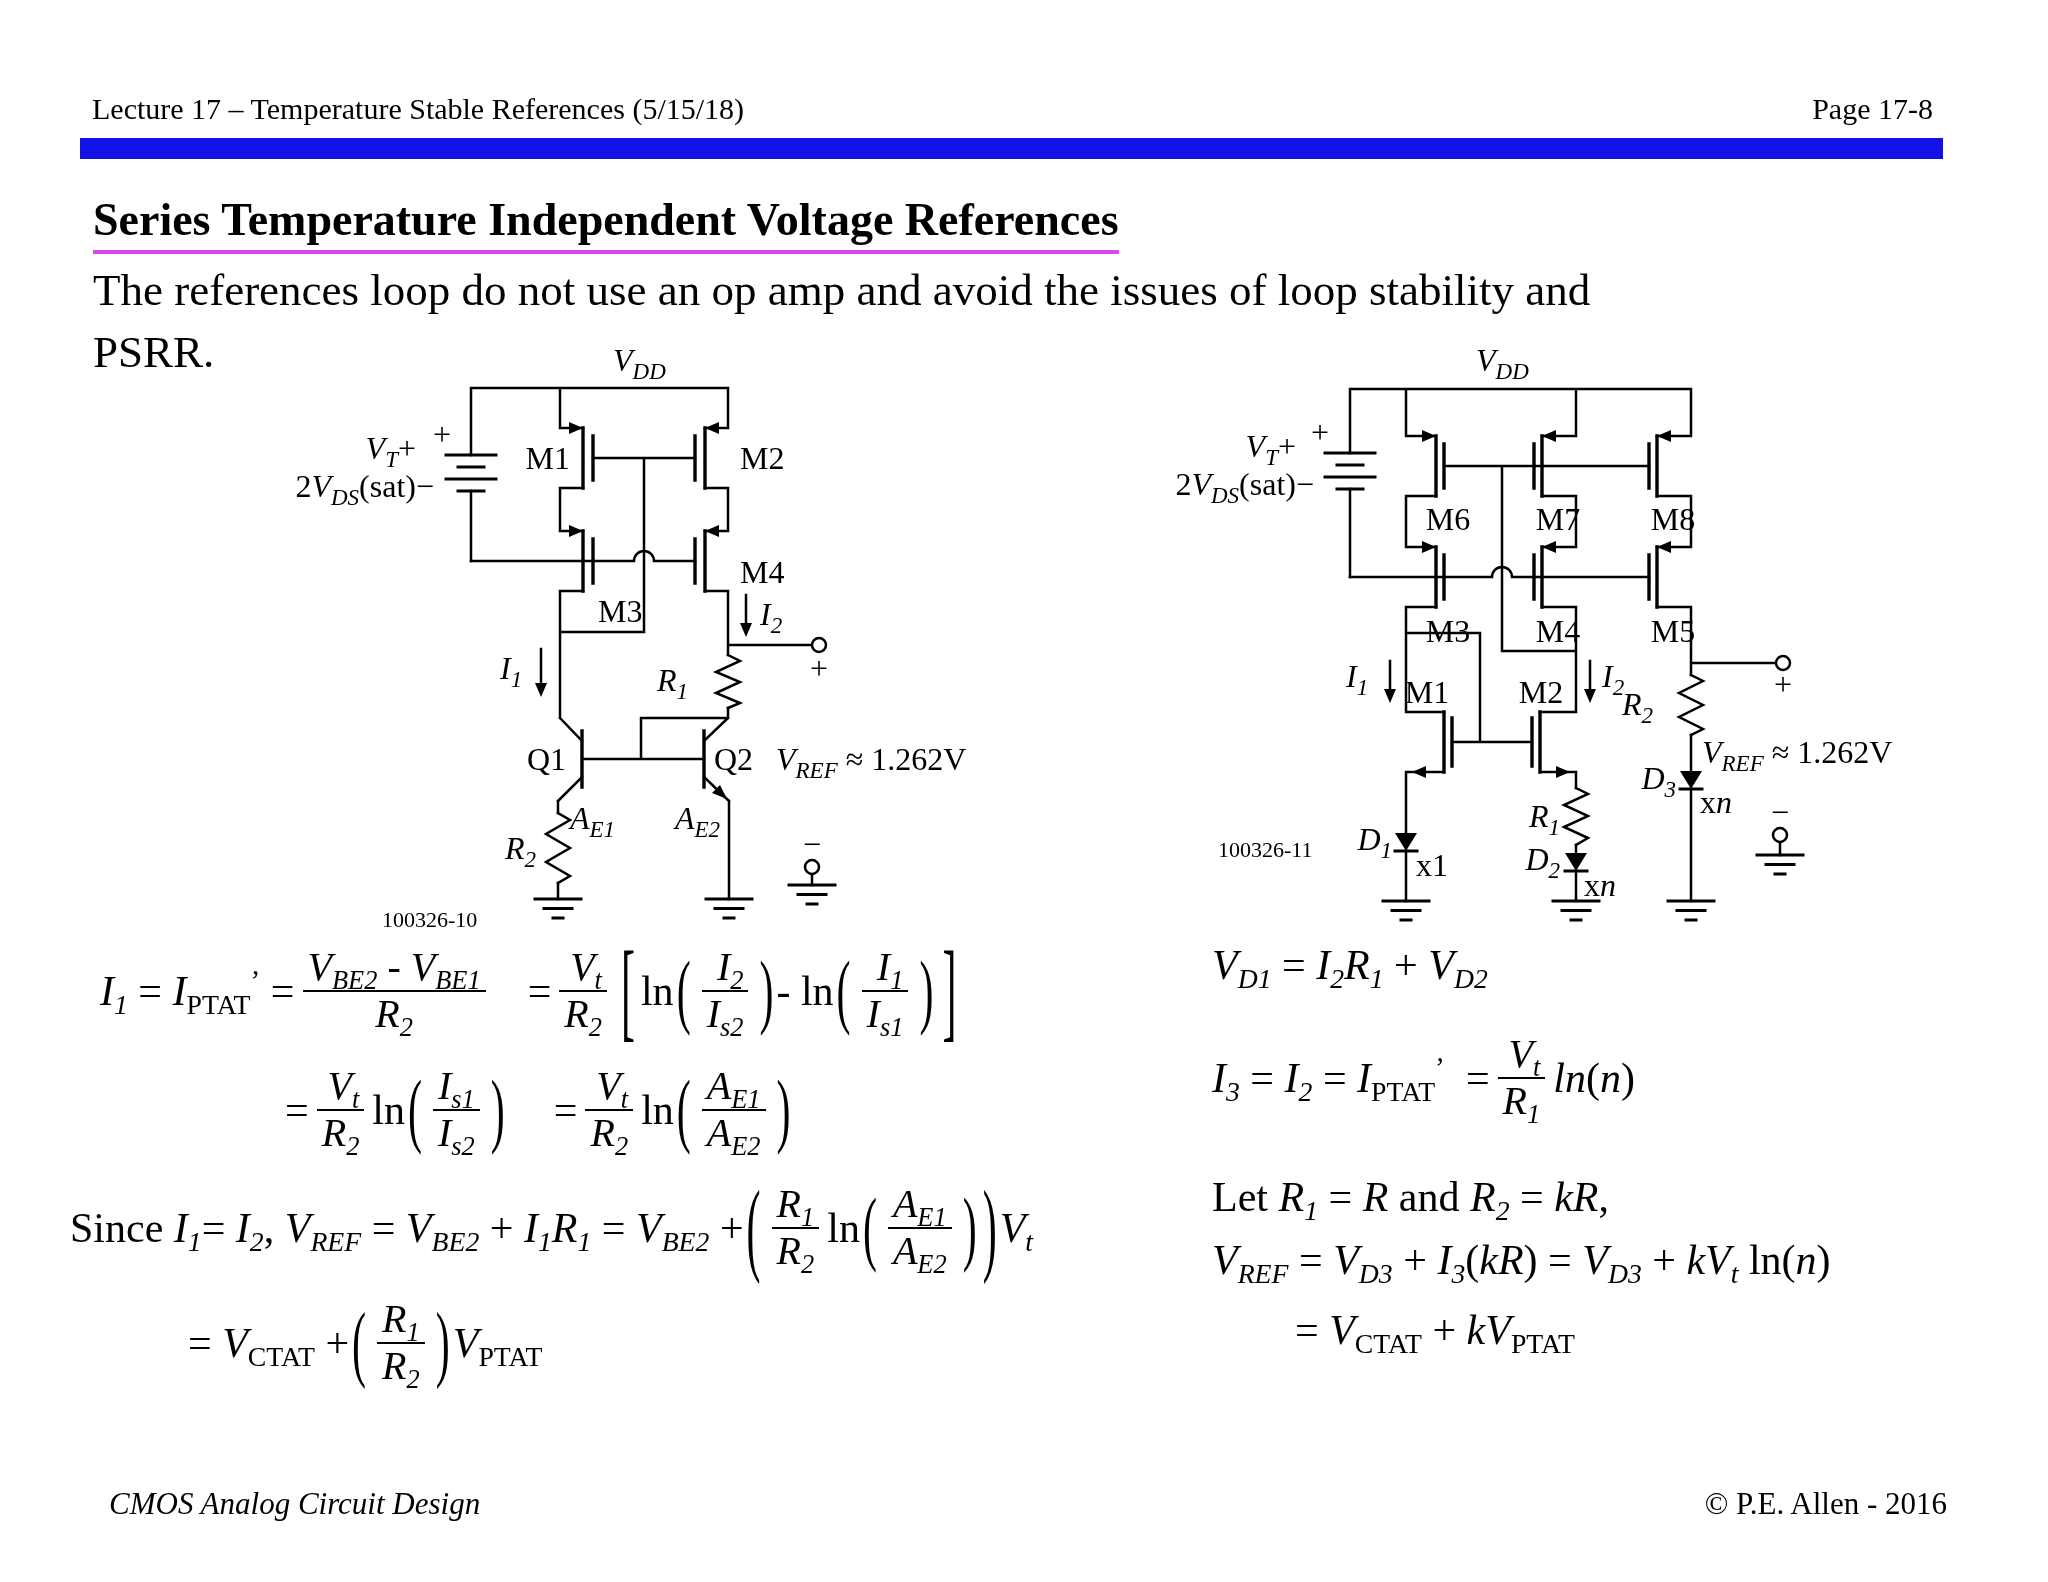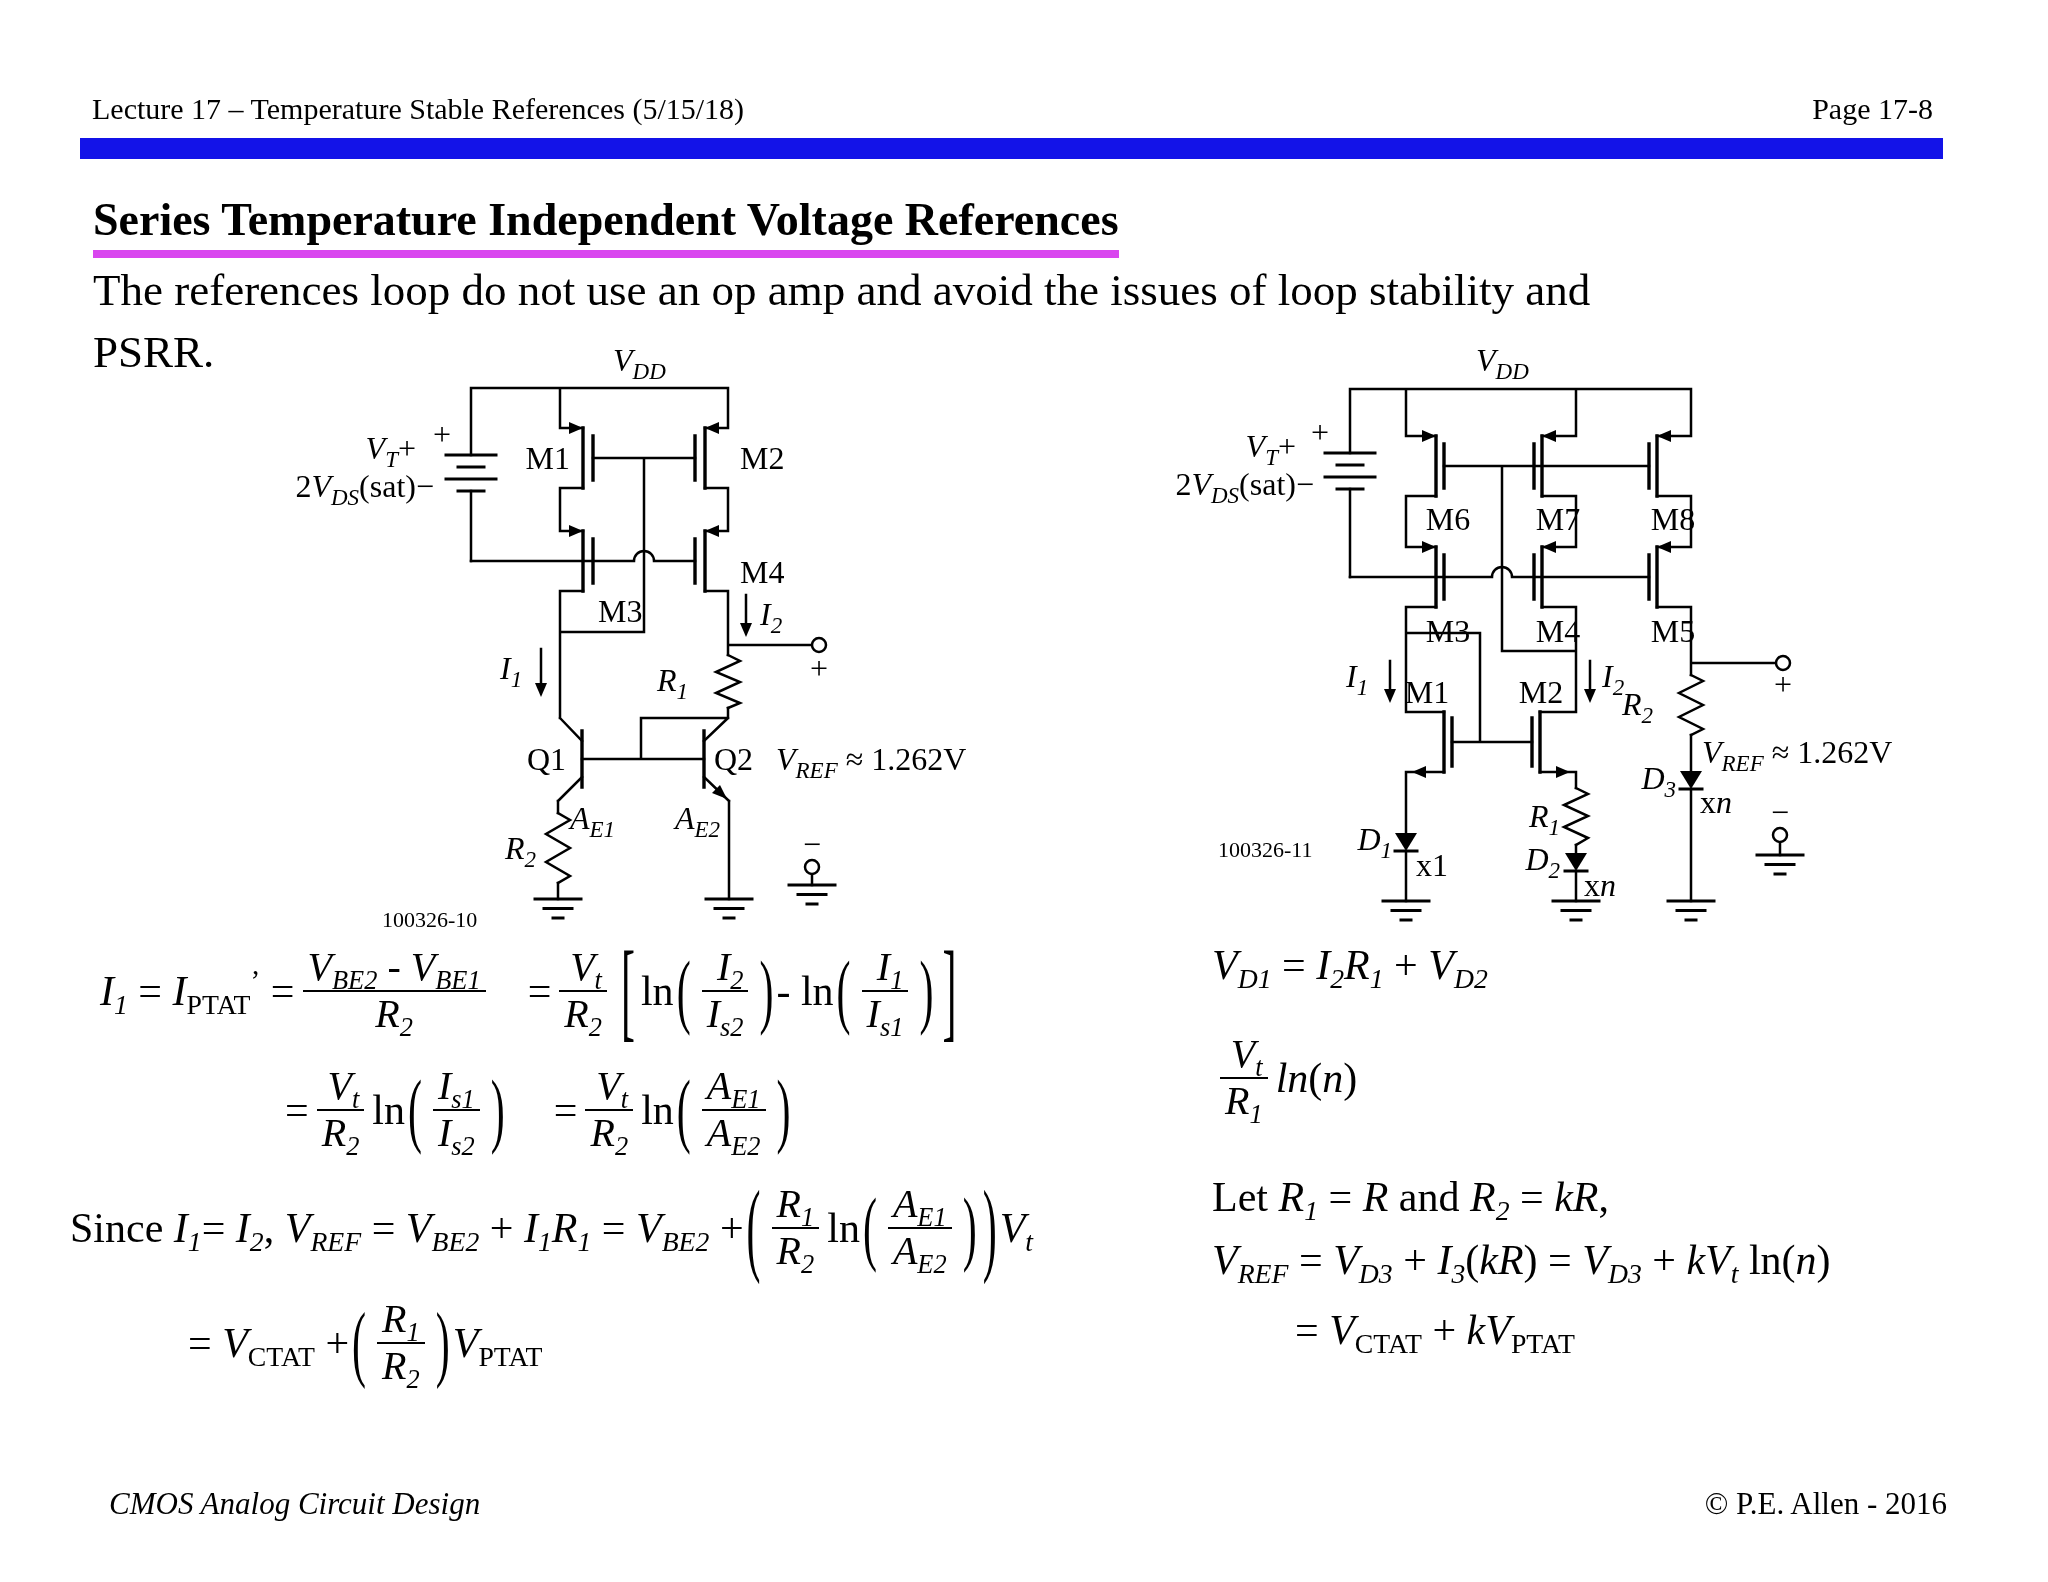--- a/index.html
+++ b/index.html
@@ -5,21 +5,21 @@
   html,body{margin:0;padding:0;}
   body{width:2048px;height:1582px;position:relative;background:#fff;color:#000;
        font-family:"Liberation Serif",serif;overflow:hidden;}
   .abs{position:absolute;}
   
   .hdr{font-size:30px;white-space:nowrap;}
   .bar{background:#1313e8;}
   .ftr{font-size:31px;white-space:nowrap;}
   .ftr.it{font-style:italic;margin-left:16px;}
   
-  .title{font-size:46px;font-weight:bold;border-bottom:8px solid #d946ef;padding-bottom:4px;white-space:nowrap;}
+  .title{font-size:46px;font-weight:bold;border-bottom:4px solid #d946ef;padding-bottom:4px;white-space:nowrap;}
   .intro{font-size:45px;white-space:nowrap;}
   
   .eq{position:absolute;display:flex;align-items:center;font-size:42px;white-space:pre;}
   .eq sub{font-size:66%;font-style:italic;line-height:0;}
   .eq sub.up{font-style:normal;}
   .eq sup{font-size:70%;line-height:0;}
   .tok{white-space:pre;}
   .gap{margin-left:34px;}
   .gap2{margin-left:46px;}
   .fr{display:inline-flex;flex-direction:column;align-items:flex-end;margin:0 8px;font-size:40px;line-height:1.12;}
@@ -229,20 +229,21 @@
   <span class="fr"><span class="n"><i>R</i><sub>1</sub></span><span class="d"><i>R</i><sub>2</sub></span></span>
   <span class="dl ps">)</span>
   <span class="tok"><i>V</i><sub class="up">PTAT</sub></span>
 </div>
 
 <div class="eq" style="left:1212px;top:930px;height:70px">
   <span class="tok"><i>V</i><sub>D1</sub> = <i>I</i><sub>2</sub><i>R</i><sub>1</sub> + <i>V</i><sub>D2</sub></span>
 </div>
 
 <div class="eq" style="left:1212px;top:1015px;height:125px">
+  <span class="tok"><i>I</i><sub>3</sub> = <i>I</i><sub>2</sub> = <i>I</i><sub class="up">PTAT</sub><sup>’</sup>  =</span>
   <span class="fr"><span class="n"><i>V</i><sub>t</sub></span><span class="d"><i>R</i><sub>1</sub></span></span>
   <span class="tok"><i>ln</i>(<i>n</i>)</span>
 </div>
 
 <div class="eq" style="left:1212px;top:1162px;height:70px">
   <span class="tok">Let <i>R</i><sub>1</sub> = <i>R</i> and <i>R</i><sub>2</sub> = <i>kR</i>,</span>
 </div>
 
 <div class="eq" style="left:1212px;top:1225px;height:70px">
   <span class="tok"><i>V</i><sub>REF</sub> = <i>V</i><sub>D3</sub> + <i>I</i><sub>3</sub>(<i>kR</i>) = <i>V</i><sub>D3</sub> + <i>kV</i><sub>t</sub> ln(<i>n</i>)</span>

